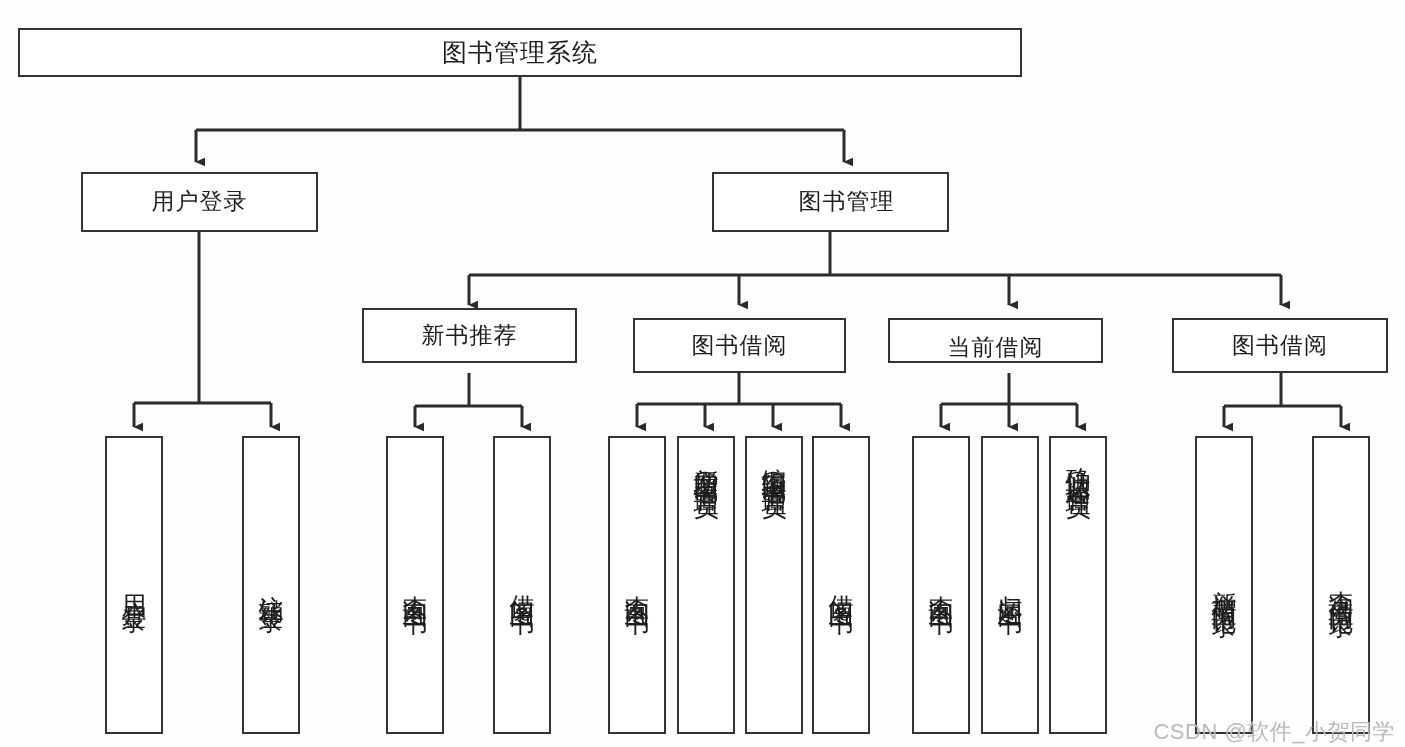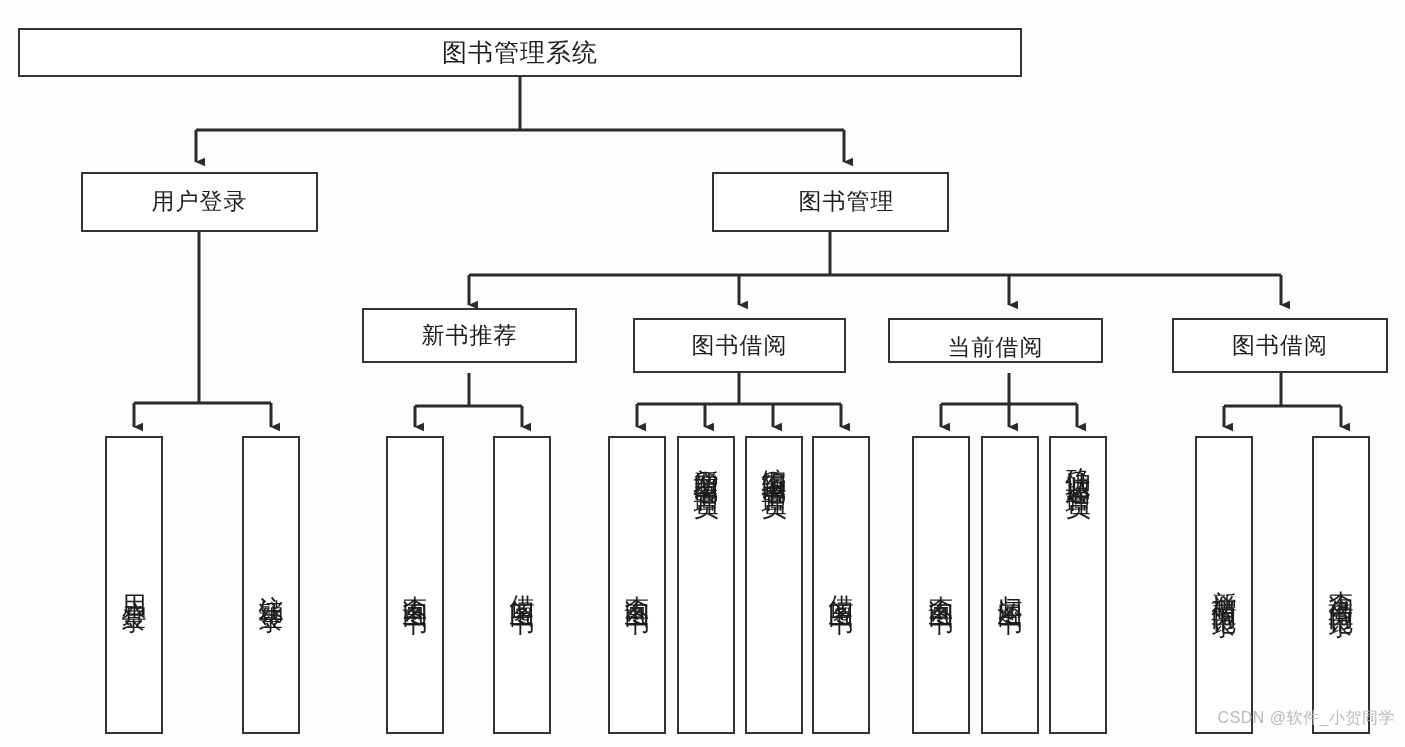--- a/index.html
+++ b/index.html
@@ -49,22 +49,22 @@
     font-size:25px;
     letter-spacing:5px;
     line-height:1;
     text-align:center;
   }
   .node.v.tall .lbl{ letter-spacing:4px; }
   .node.v.centered{ align-items:center; padding-top:0; }
   .watermark{
     position:absolute;
     right:10px;
-    bottom:18px;
-    font-size:16px;
+    bottom:0;
+    font-size:22px;
     color:#b9b9b9;
     letter-spacing:0.5px;
     white-space:nowrap;
     user-select:none;
   }
 </style>
 </head>
 <body>
 
 <div id="canvas">

